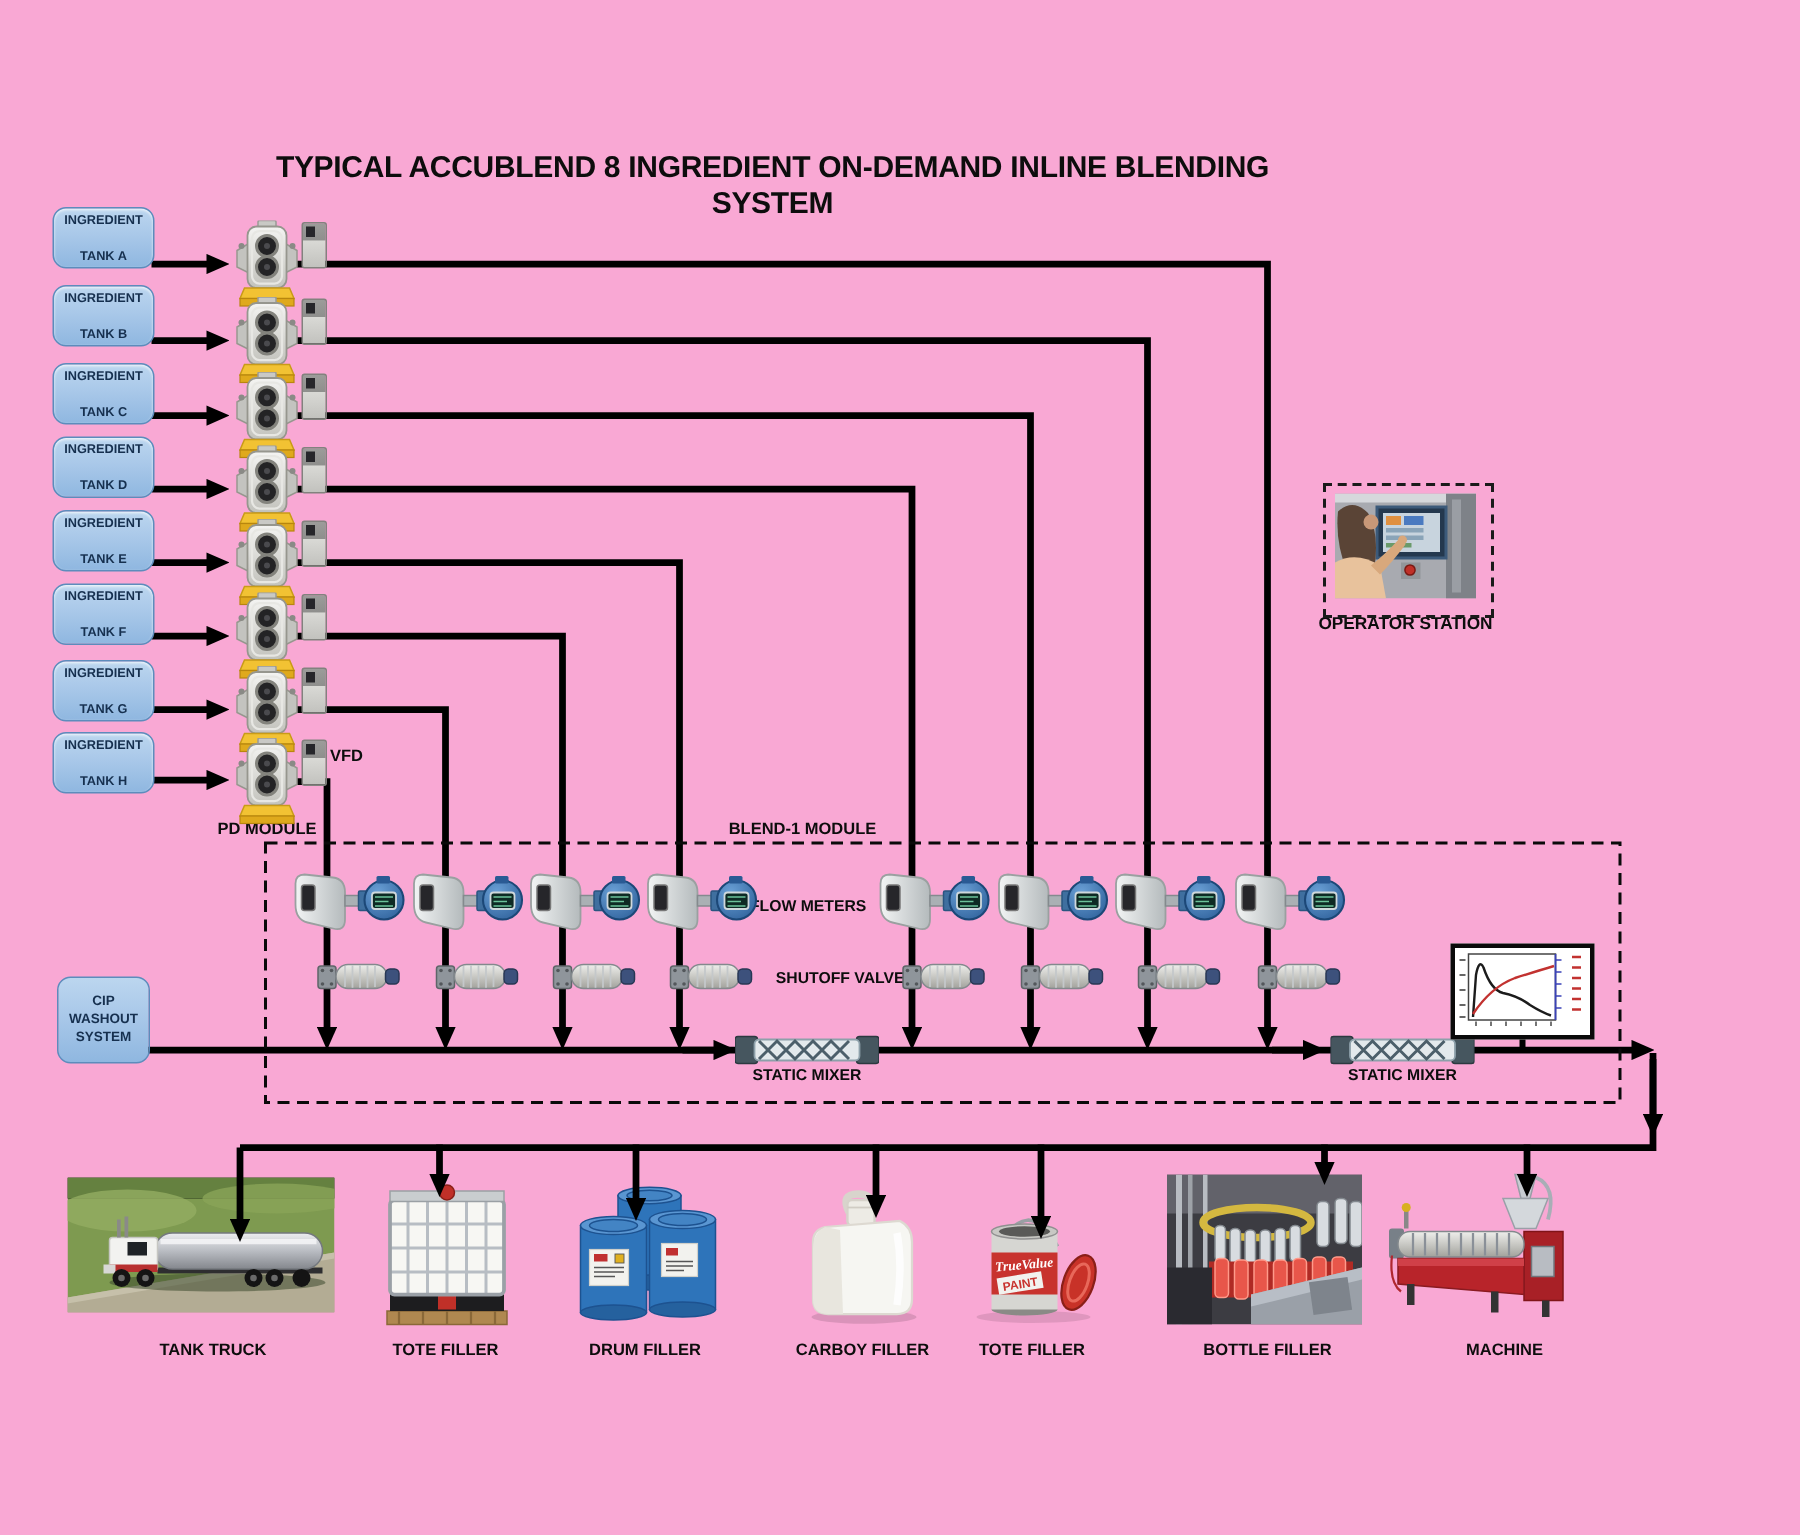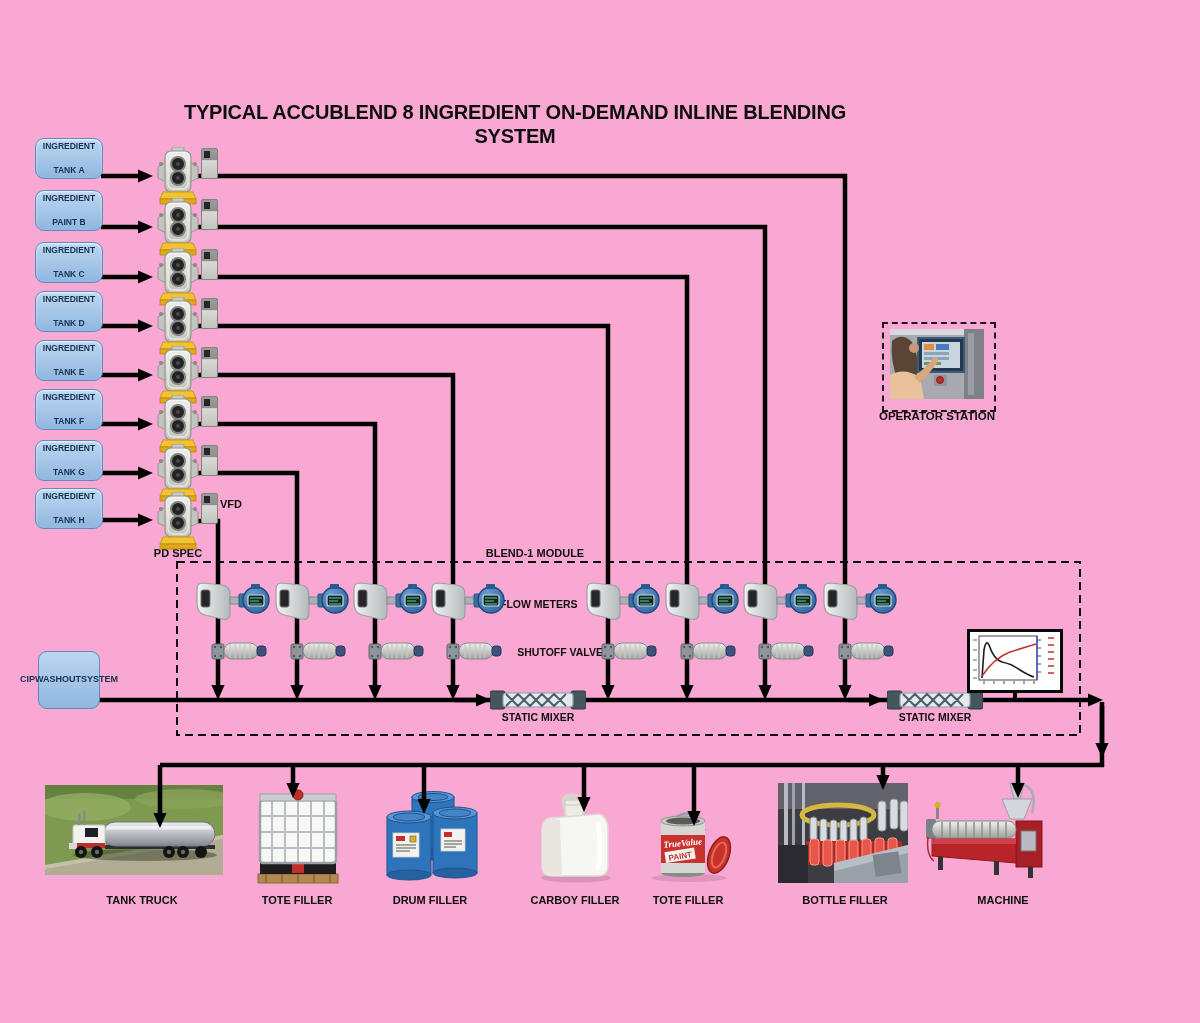--- a/index.html
+++ b/index.html
@@ -9,21 +9,21 @@
   .lbl{position:absolute;font-weight:bold;color:#0d0d0d;font-family:"Liberation Sans",sans-serif;
        text-align:center;line-height:1.2;}
   .title{font-size:20px;letter-spacing:-0.2px;}
   .tank{position:absolute;left:35px;width:66px;height:39px;border-radius:9px;
         background:linear-gradient(180deg,#bcd6ef 0%,#a9c8e9 45%,#8fb7e0 100%);
         border:1.6px solid #5d8cbc;box-shadow:inset 0 1px 2px rgba(255,255,255,.8);
         display:flex;flex-direction:column;align-items:center;justify-content:center;
         font-size:8.5px;font-weight:bold;color:#16304f;line-height:1.35;z-index:2;text-align:center;gap:13px;}
   .cipbox{position:absolute;left:38px;top:651px;width:60px;height:56px;border-radius:9px;
         background:linear-gradient(180deg,#bcd6ef 0%,#a9c8e9 45%,#8fb7e0 100%);
-        border:1.6px solid #5d8cbc;display:flex;flex-direction:row;align-items:center;
+        border:1.6px solid #5d8cbc;display:flex;flex-direction:column;align-items:center;
         justify-content:center;font-size:9px;font-weight:bold;color:#16304f;line-height:1.3;z-index:2;text-align:center;}
   .vfd{position:absolute;width:15px;height:29px;background:linear-gradient(180deg,#9c9c9a 0%,#8f8f8d 38%,#d9d9d5 40%,#c2c2be 100%);
        border:1px solid #82827e;border-radius:2px;z-index:2;}
   .vfd:before{content:"";position:absolute;left:2px;top:2px;width:6px;height:7px;background:#26262a;}
   .comp{position:absolute;z-index:2;}
   .qa-monitor{position:absolute;left:967px;top:629px;width:90px;height:58px;background:#ffffff;
        border:3.5px solid #0a0a0a;z-index:2;}
   .op-box{position:absolute;left:882px;top:322px;width:110px;height:86px;border:2.5px dashed #1a1a1a;z-index:2;}
   .photo{position:absolute;z-index:2;}
 </style>
@@ -133,21 +133,21 @@
   </svg>
 
   <div class="lbl title" style="left:150px;top:100px;width:730px">TYPICAL ACCUBLEND 8 INGREDIENT ON-DEMAND INLINE BLENDING SYSTEM</div>
 
   <div class="tank" style="top:138px">
     <span>INGREDIENT</span>
     <span>TANK A</span>
   </div>
   <div class="tank" style="top:190px">
     <span>INGREDIENT</span>
-    <span>PAINT B</span>
+    <span>TANK B</span>
   </div>
   <div class="tank" style="top:242px">
     <span>INGREDIENT</span>
     <span>TANK C</span>
   </div>
   <div class="tank" style="top:291px">
     <span>INGREDIENT</span>
     <span>TANK D</span>
   </div>
   <div class="tank" style="top:340px">
@@ -195,21 +195,21 @@
   <div class="vfd" style="left:201px;top:148px"></div>
   <div class="vfd" style="left:201px;top:199px"></div>
   <div class="vfd" style="left:201px;top:249px"></div>
   <div class="vfd" style="left:201px;top:298px"></div>
   <div class="vfd" style="left:201px;top:347px"></div>
   <div class="vfd" style="left:201px;top:396px"></div>
   <div class="vfd" style="left:201px;top:445px"></div>
   <div class="vfd" style="left:201px;top:493px"></div>
 
   <div class="lbl" style="left:220px;top:498px;font-size:11px;text-align:center">VFD</div>
-  <div class="lbl" style="left:128px;top:547px;width:100px;font-size:11px">PD SPEC</div>
+  <div class="lbl" style="left:128px;top:547px;width:100px;font-size:11px">PD MODULE</div>
 
   <div class="lbl" style="left:460px;top:547px;width:150px;font-size:11px">BLEND-1 MODULE</div>
   <div class="lbl" style="left:500px;top:598px;width:90px;font-size:10.5px;text-align:left">FLOW METERS</div>
   <div class="lbl" style="left:500px;top:646px;width:110px;font-size:10.5px;text-align:right">SHUTOFF VALVES</div>
 
   <svg class="comp" style="left:193px;top:576px" width="80" height="52">
       <use href="#meter-sym"></use>
     </svg>
   <svg class="comp" style="left:272px;top:576px" width="80" height="52">
       <use href="#meter-sym"></use>

